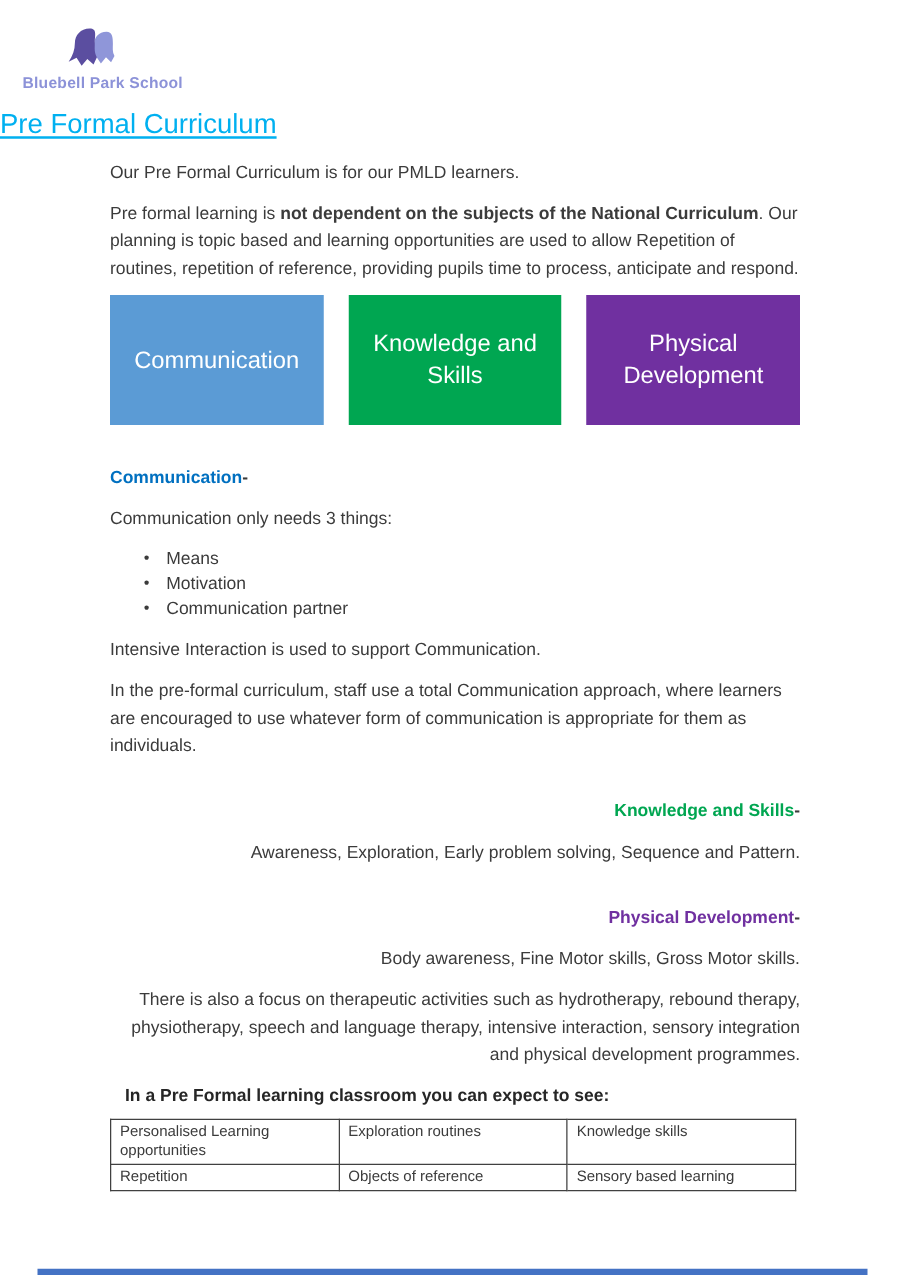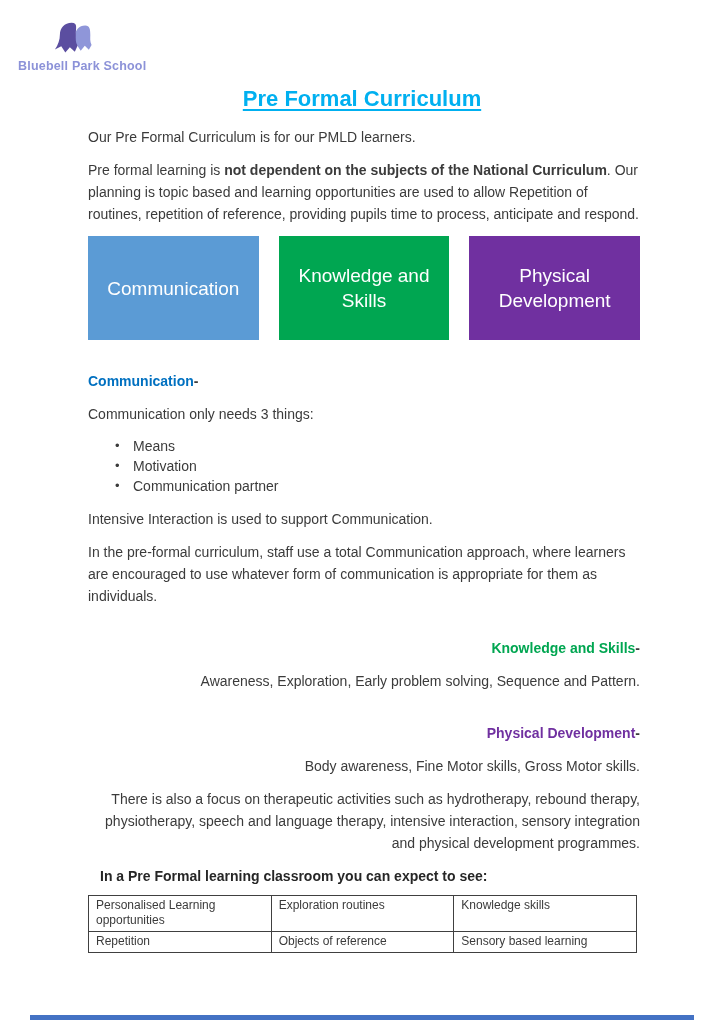--- a/index.html
+++ b/index.html
@@ -3,22 +3,22 @@
 <meta charset="utf-8">
 <style>
   html,body{margin:0;padding:0;background:#ffffff;}
   .page{position:relative;width:724px;height:1024px;background:#fff;overflow:hidden;
         font-family:"Liberation Sans",sans-serif;color:#3b3b3b;}
   
   .logo{position:absolute;top:20px;left:18px;width:120px;text-align:left;}
   .logo svg{display:block;margin:0 auto 1px;}
   .logo-text{font-size:12.5px;font-weight:bold;letter-spacing:.2px;white-space:nowrap;}
   
-  .title{position:absolute;top:86px;left:0;width:100%;text-align:center;
-         font-size:22px;font-weight:bold;text-decoration:underline;
+  .title{position:absolute;top:86px;left:0;width:100%;text-align:left;
+         font-size:22px;font-weight:normal;text-decoration:underline;
          text-decoration-thickness:2px;text-underline-offset:3px;}
   
   .content{position:absolute;left:88px;top:126px;width:552px;font-size:14px;line-height:22px;}
   .content p{margin:0 0 11px;}
   
   .boxes{display:flex;gap:20px;margin:10px 0 30px;}
   .box{flex:1;height:104px;display:flex;align-items:center;justify-content:center;
        color:#fff;font-size:19px;line-height:25px;text-align:center;padding:0 8px;box-sizing:border-box;}
   
   .section-h{font-weight:bold;font-size:14px;margin:0 0 11px;}

